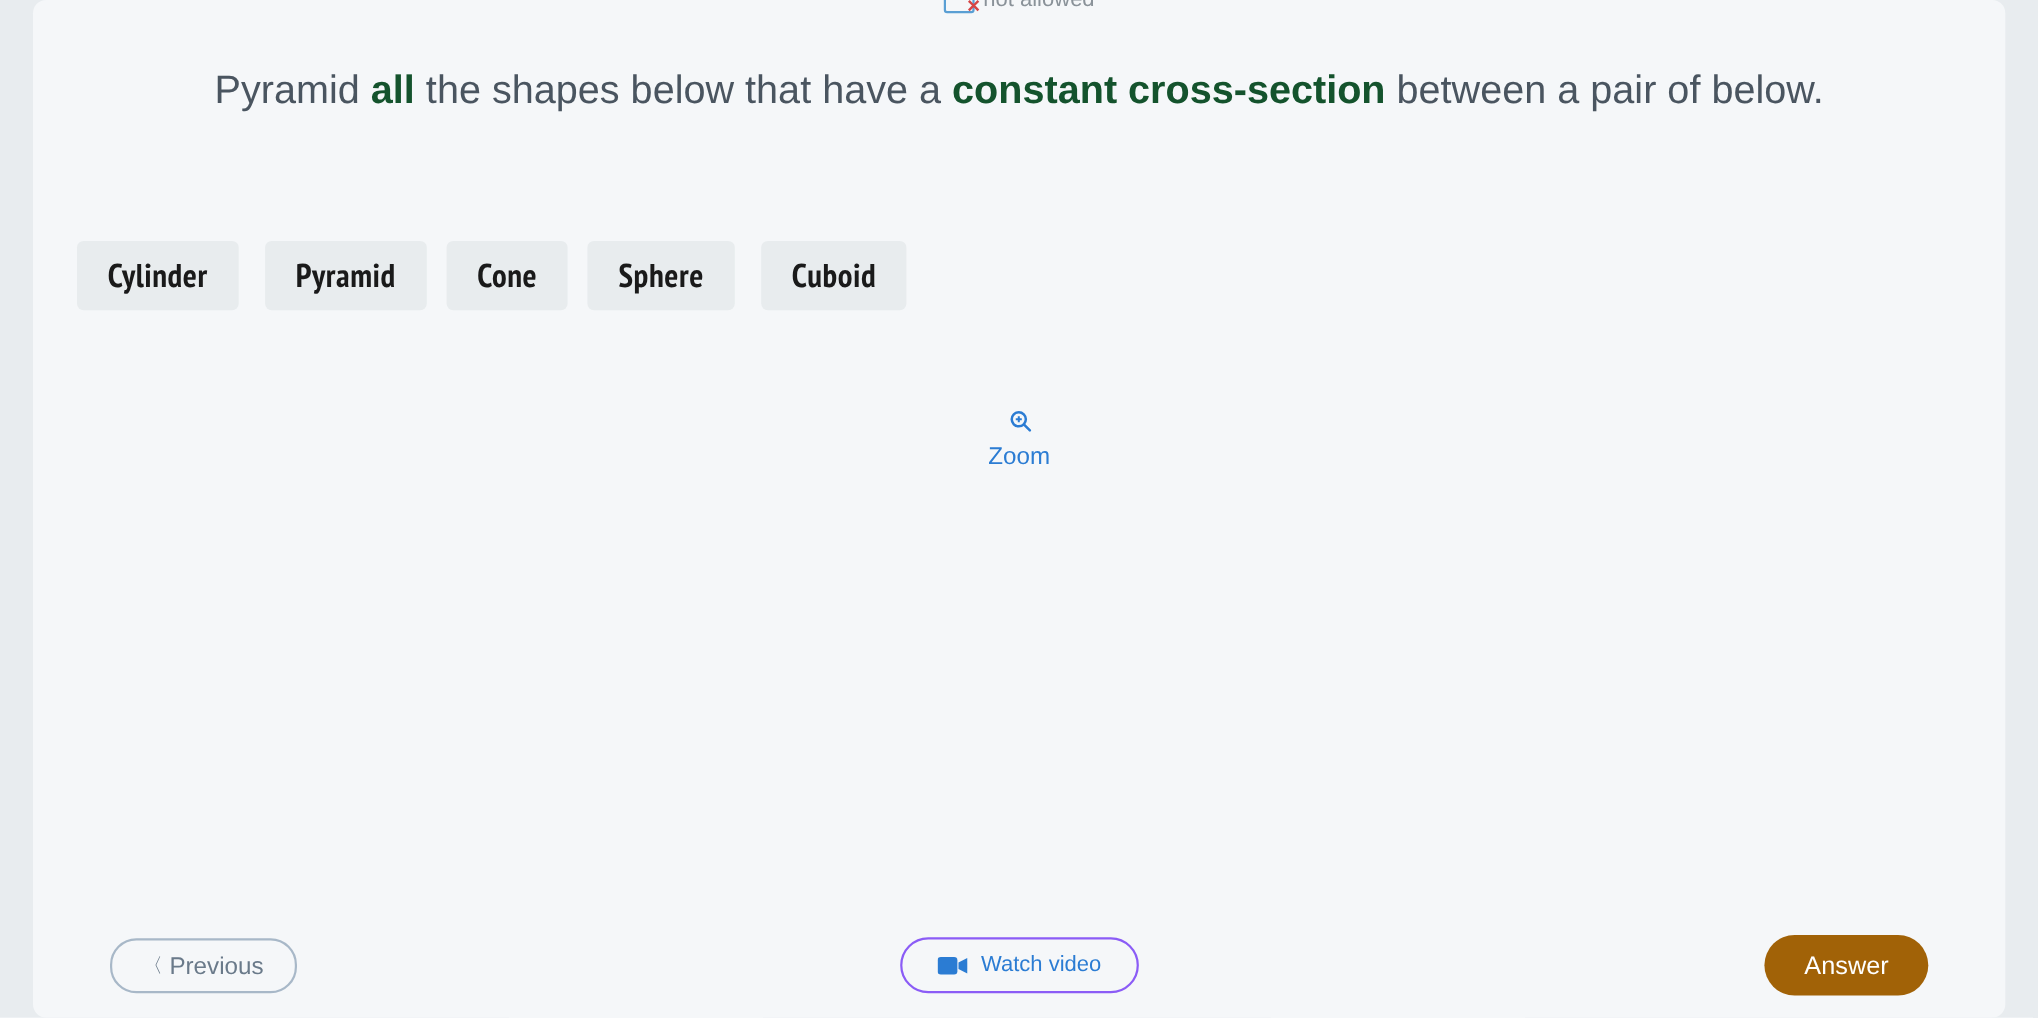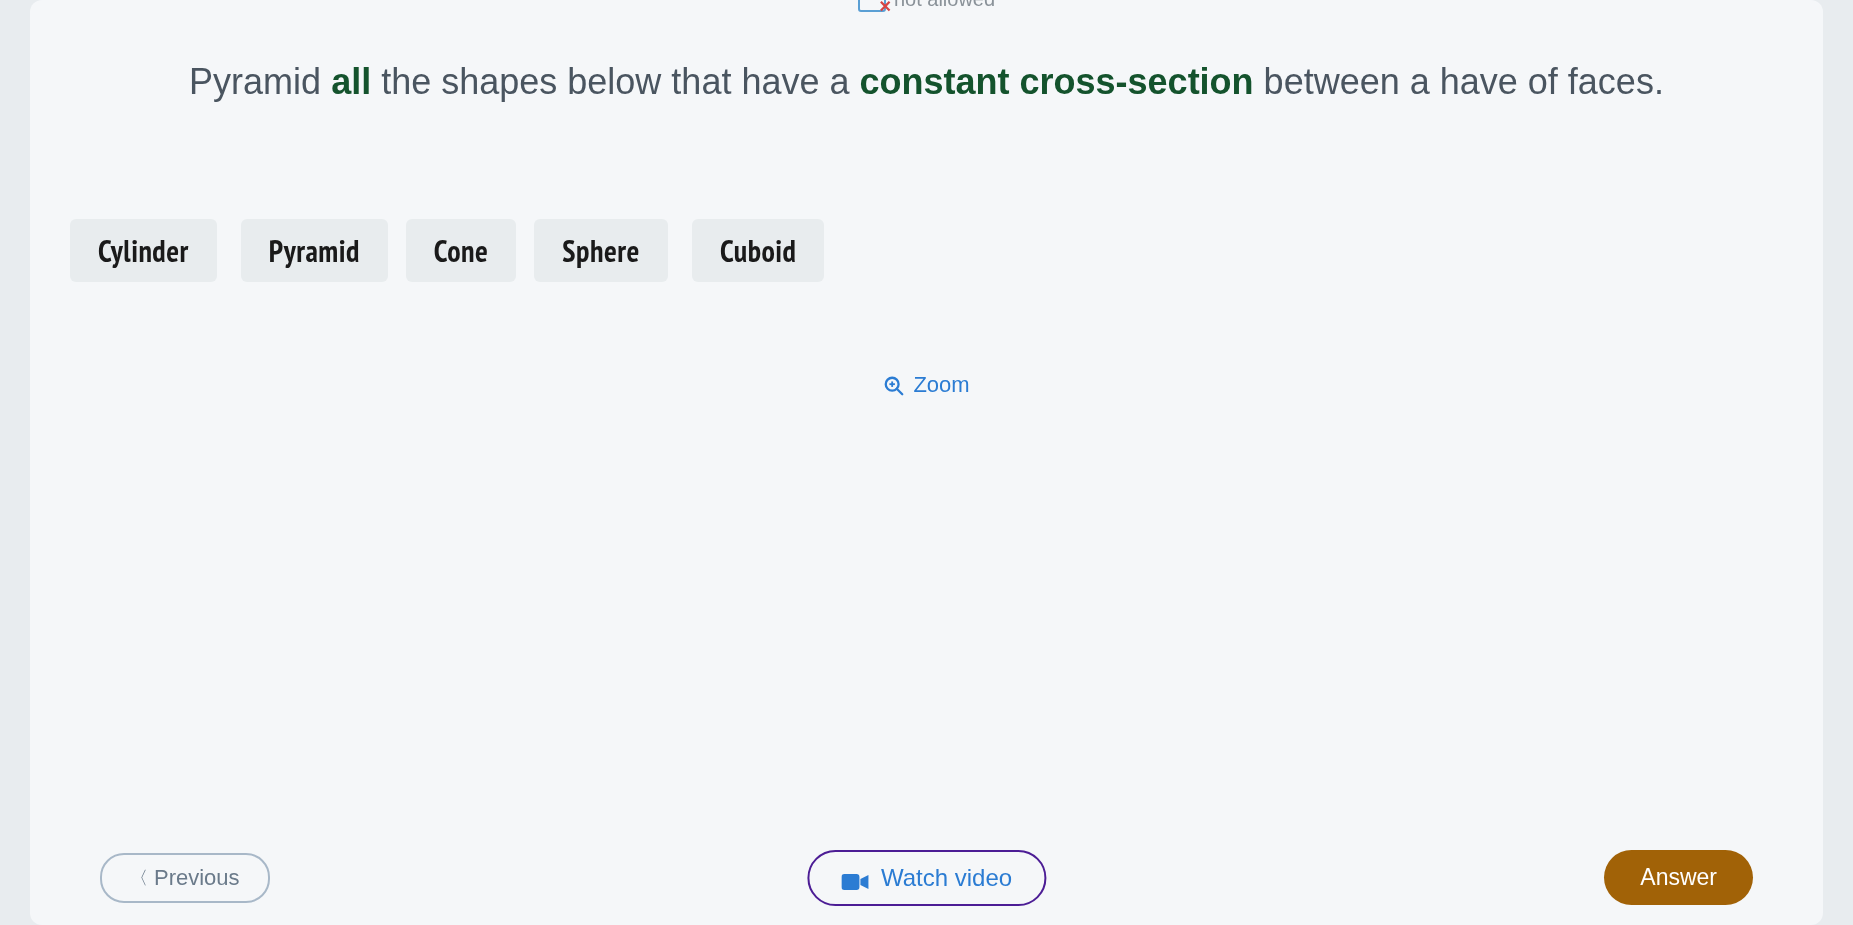--- a/index.html
+++ b/index.html
@@ -104,20 +104,21 @@
     .zoom-control {
       display: flex;
       align-items: center;
       justify-content: center;
       gap: 10px;
       margin-top: 90px;
       color: #2b7cd3;
       font-size: 22px;
       font-weight: 500;
       cursor: pointer;
+      flex-direction: column;
     }
     .zoom-icon {
       width: 20px;
       height: 20px;
       position: relative;
     }
     .bottom-bar {
       position: absolute;
       bottom: 20px;
       left: 70px;
@@ -133,28 +134,28 @@
       padding: 10px 28px;
       font-size: 22px;
       color: #6a7a8a;
       cursor: pointer;
       display: flex;
       align-items: center;
       gap: 6px;
     }
     .watch-video-btn {
       background: transparent;
-      border: 2px solid #4c1d95;
+      border: 2px solid #8b5cf6;
       border-radius: 28px;
       padding: 12px 32px;
-      font-size: 24px;
+      font-size: 20px;
       color: #2b7cd3;
       cursor: pointer;
       display: flex;
-      align-items: flex-end;
+      align-items: center;
       gap: 12px;
       position: absolute;
       left: 50%;
       transform: translateX(-50%);
     }
     .video-icon {
       display: inline-flex;
       align-items: center;
     }
     .answer-btn {
@@ -177,21 +178,21 @@
 <div class="content-panel">
 
   <div class="top-bar">
     <div class="calc-note">
       <span class="calc-icon"></span>
       <span>not allowed</span>
     </div>
   </div>
 
   <div class="question-text">
-    <span>Pyramid </span><span class="bold">all</span><span> the shapes below that have a </span><span class="bold">constant cross-section</span><span> between a have of faces.</span>
+    <span>Pyramid </span><span class="bold">all</span><span> the shapes below that have a </span><span class="bold">constant cross-section</span><span> between a pair of below.</span>
   </div>
 
   <div class="options-area">
     <div class="option-row">
       <button class="option-btn">Cylinder</button>
       <button class="option-btn">Pyramid</button>
     </div>
     <div class="option-row">
       <button class="option-btn">Cone</button>
     </div>

